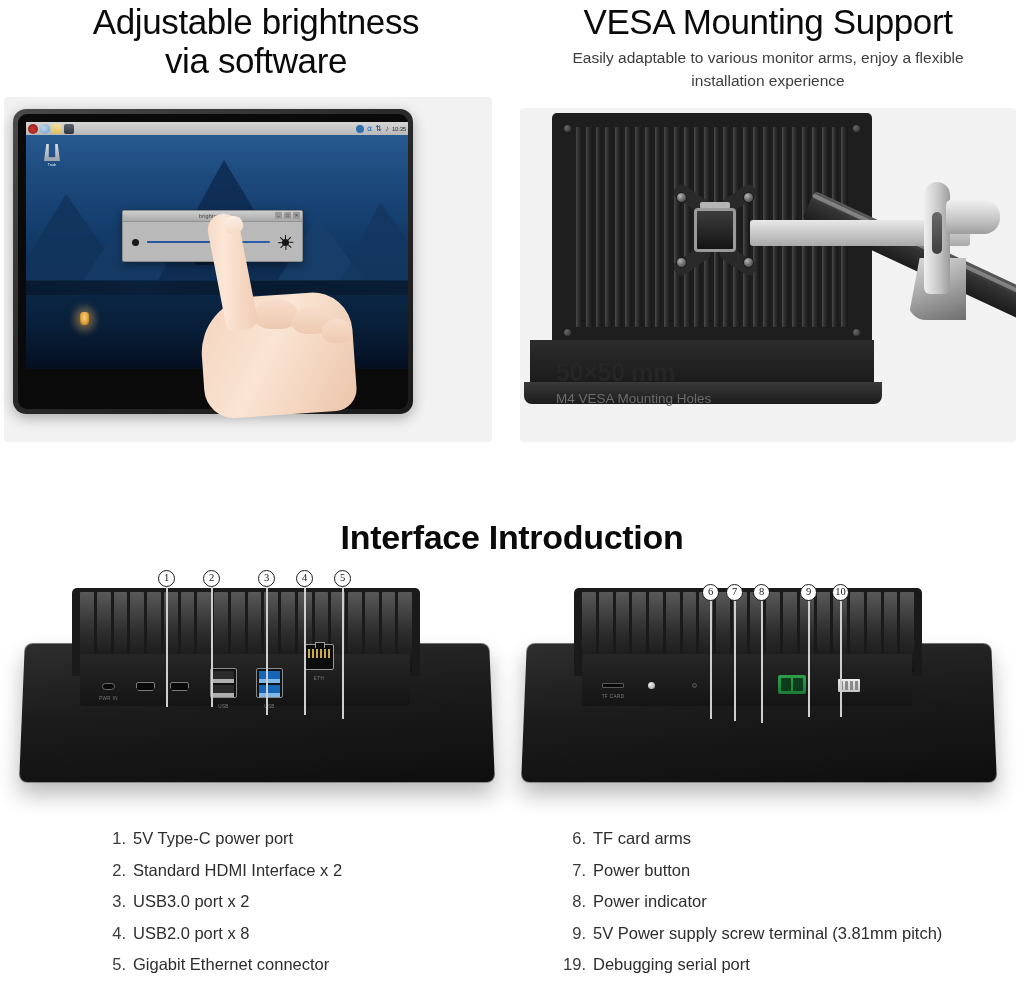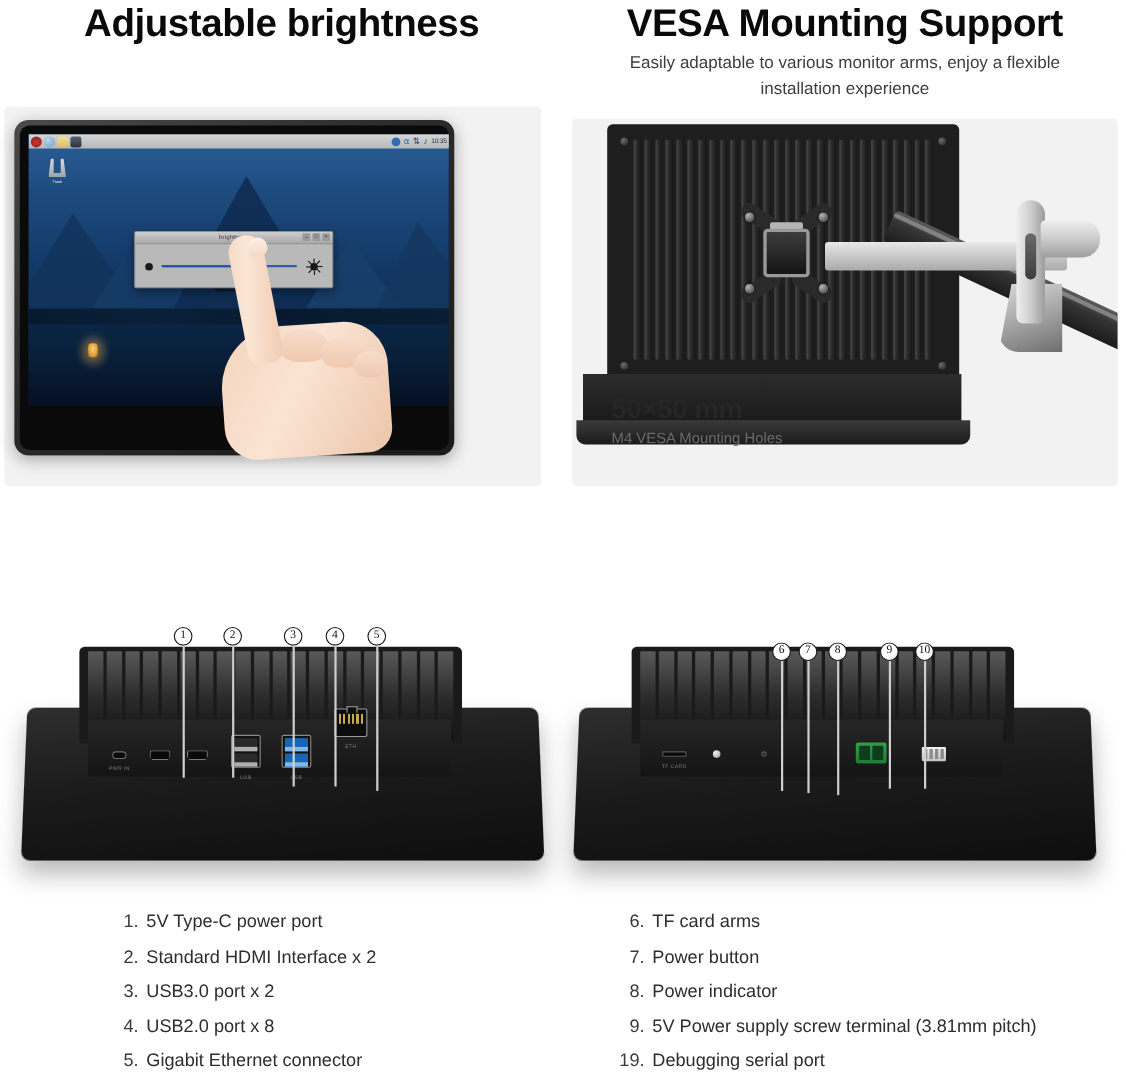--- a/index.html
+++ b/index.html
@@ -11,21 +11,21 @@
   }
   .page { position: relative; width: 1024px; height: 982px; background:#fff; }
 
   
   .top-row { display: flex; width: 1024px; height: 445px; }
   .col { position: relative; }
   .col-left  { width: 512px; }
   .col-right { width: 512px; }
 
   .h1 {
-    font-size: 35px; font-weight: 700; color: #0a0a0a;
+    font-size: 35px; font-weight: 400; color: #0a0a0a;
     text-align: center; line-height: 1.12; letter-spacing: -0.4px;
   }
   .h1-left  { padding-top: 2px; }
   .h1-right { padding-top: 2px; }
   .sub {
     font-size: 15.5px; color: #3d3d3d; text-align: center;
     line-height: 1.45; padding: 6px 28px 0 28px;
   }
 
   
@@ -330,20 +330,21 @@
 </head>
 <body>
 
 <div class="page">
 
   <div class="top-row">
 
     <div class="col col-left">
       <div class="h1 h1-left">
         <div>Adjustable brightness</div>
+        <div>via software</div>
       </div>
     </div>
 
     <div class="col col-right">
       <div class="h1 h1-right">VESA Mounting Support</div>
       <div class="sub">Easily adaptable to various monitor arms, enjoy a flexible installation experience</div>
     </div>
   </div>
 
   <div class="panel panel-left">
@@ -493,20 +494,21 @@
       <div class="arm-cap"></div>
 
       <div class="vesa-spec">
         <div class="vesa-spec-big">50×50 mm</div>
         <div class="vesa-spec-sub">M4 VESA Mounting Holes</div>
       </div>
     </div>
   </div>
 
 
+  <div class="h2">Interface Introduction</div>
 
   <div class="dev-row">
 
     <div class="dev dev-l">
       <div class="dev-base"></div>
       <div class="dev-heat">
         <div class="hfin"></div>
           <div class="hfin"></div>
           <div class="hfin"></div>
           <div class="hfin"></div>

